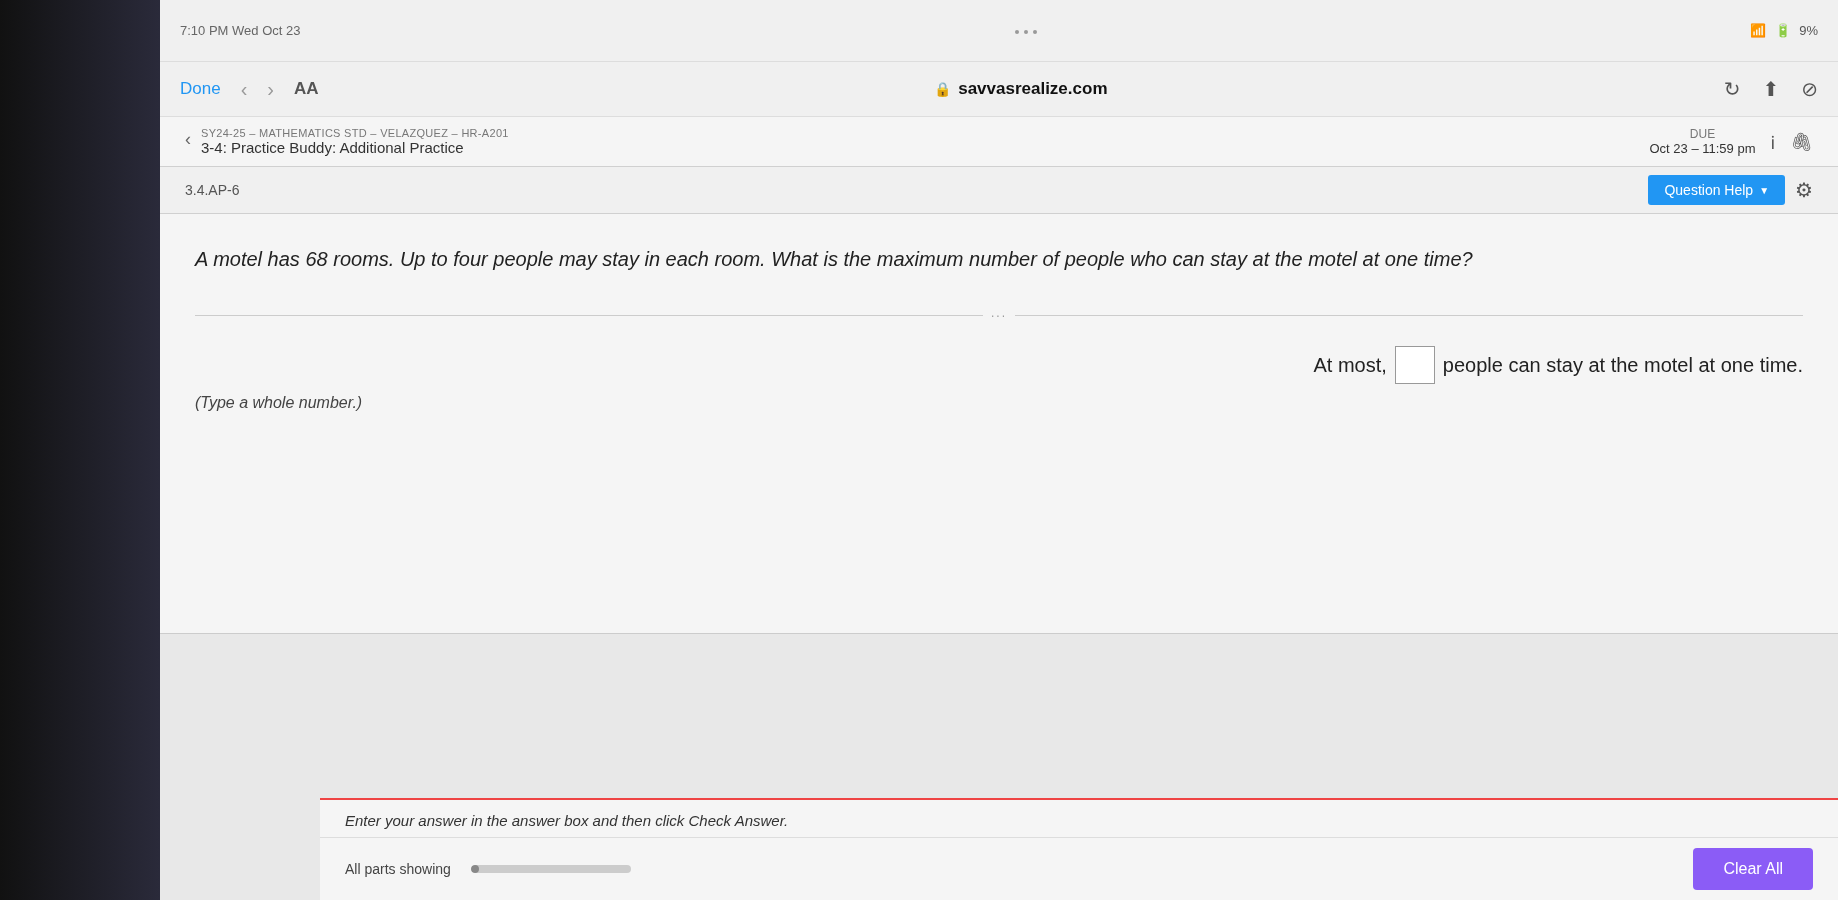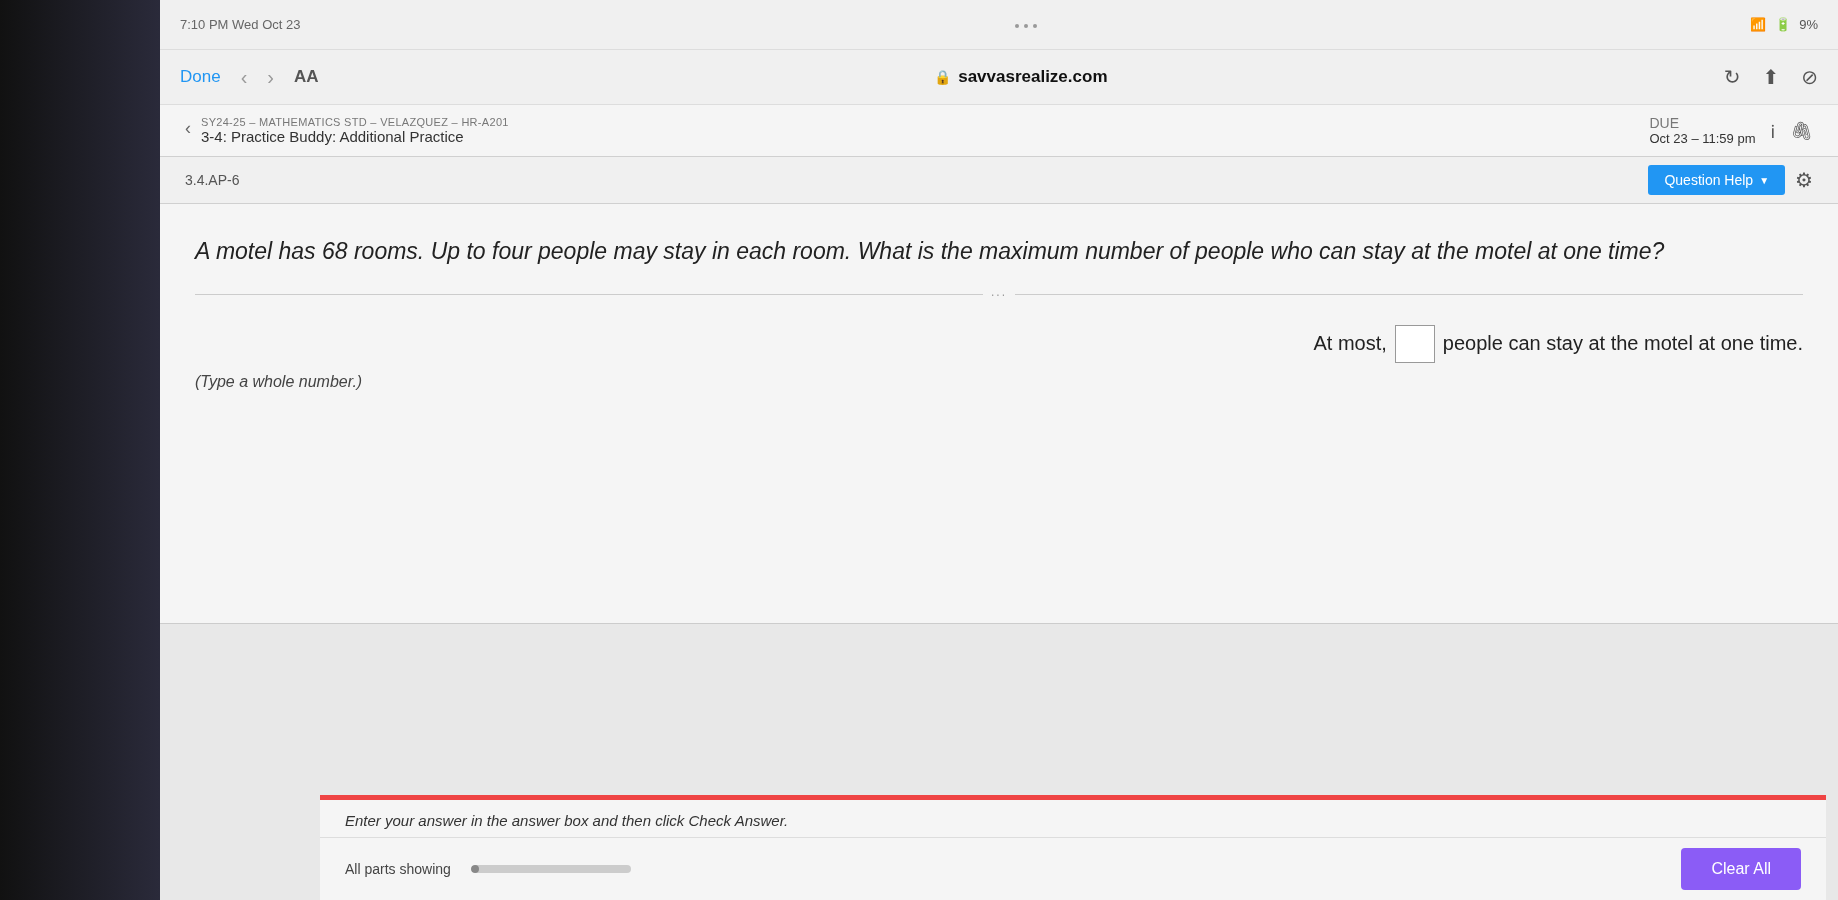--- a/index.html
+++ b/index.html
@@ -17,21 +17,21 @@
       top: 0;
       left: 160px;
       right: 0;
       bottom: 0;
       background: #f0f0f0;
     }
 
     
     .status-bar {
       background: #f0f0f0;
-      height: 50px;
+      height: 62px;
       display: flex;
       align-items: center;
       justify-content: space-between;
       padding: 4px 20px;
       border-bottom: 1px solid #ddd;
     }
 
     .status-bar-left {
       font-size: 13px;
       color: #666;
@@ -161,23 +161,24 @@
       font-weight: 400;
     }
 
     .assignment-due {
       display: flex;
       align-items: center;
       gap: 15px;
     }
 
     .due-label {
-      font-size: 14px;
+      font-size: 12px;
       color: #777;
       text-transform: uppercase;
+      text-align: center;
     }
 
     .due-date {
       font-size: 13px;
       color: #333;
     }
 
     .info-icon, .attachment-icon {
       font-size: 18px;
       color: #555;
@@ -225,25 +226,25 @@
 
     
     .question-area {
       background: #f5f5f5;
       padding: 30px 35px;
       border-bottom: 1px solid #ccc;
       min-height: 420px;
     }
 
     .question-text {
-      font-size: 23px;
+      font-size: 20px;
       color: #222;
       font-style: italic;
       line-height: 1.5;
-      margin-bottom: 25px;
+      margin-bottom: 41px;
     }
 
     .question-divider {
       border: none;
       border-top: 1px solid #ccc;
       margin: 15px 0;
       position: relative;
     }
 
     .divider-dots {
@@ -283,23 +284,23 @@
       font-size: 16px;
       color: #444;
       margin-top: 10px;
     }
 
     
     .bottom-bar {
       position: absolute;
       bottom: 0;
       left: 160px;
-      right: 12px;
+      right: 0;
       background: #f5f5f5;
-      border-top: 5px solid #ef4444;
+      border-top: 2px solid #ef4444;
     }
 
     .bottom-instruction {
       padding: 12px 25px 8px;
       font-style: italic;
       font-size: 15px;
       color: #333;
     }
 
     .bottom-actions {

